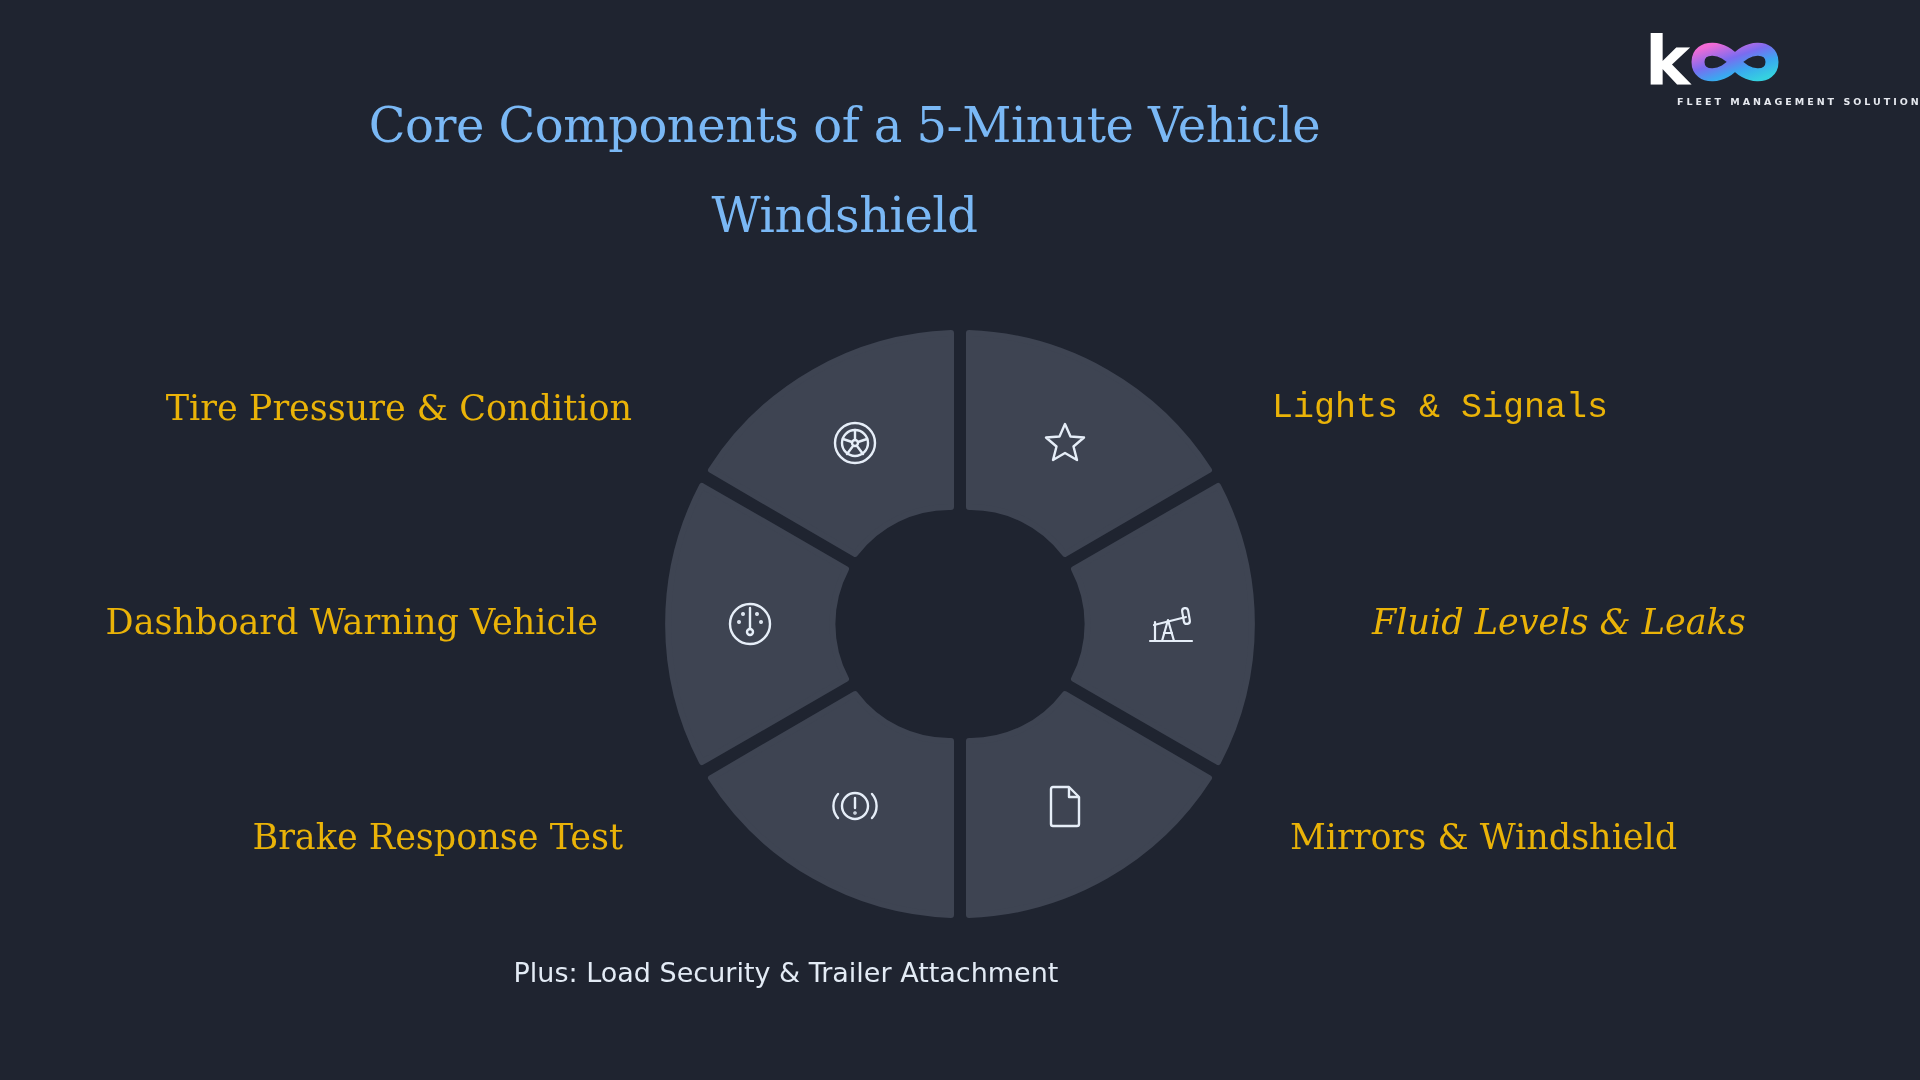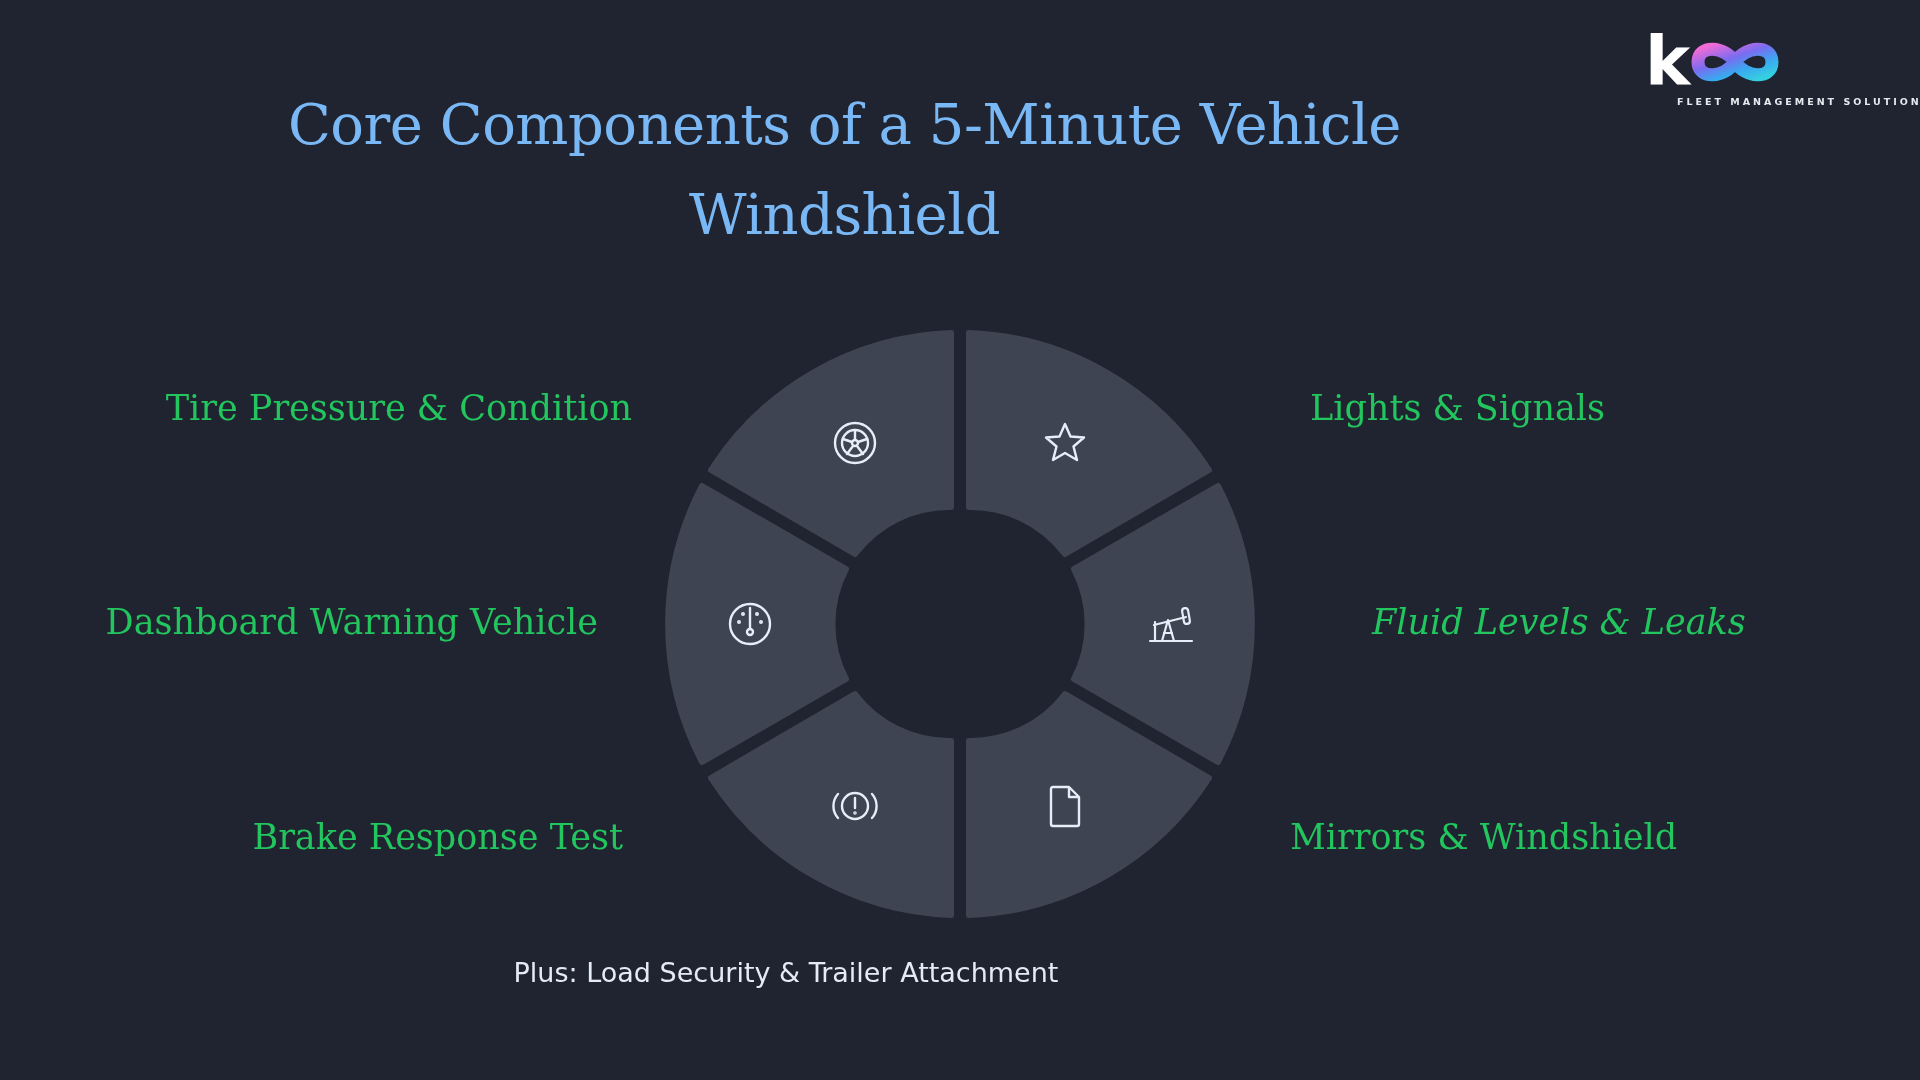--- a/index.html
+++ b/index.html
@@ -6,42 +6,42 @@
   body {
     width: 1920px; height: 1080px; overflow: hidden;
     background: #1f2430;
     position: relative;
     font-family: "DejaVu Serif", "Liberation Serif", serif;
   }
   .title {
     position: absolute; left: 0; top: 80px; width: 1689px;
     text-align: center; color: #7ab8f5;
     font-family: "DejaVu Serif", serif;
-    font-size: 56px; line-height: 90px; font-weight: normal;
+    font-size: 48px; line-height: 90px; font-weight: normal;
     letter-spacing: -0.5px;
   }
   .title span { display: block; }
   .logo {
     position: absolute; left: 1645px; top: 28px; width: 270px; height: 82px;
   }
   .logo-word {
     position: absolute; left: 0; top: 0; height: 68px;
     display: flex; align-items: center;
     color: #ffffff; font-family: "DejaVu Sans", sans-serif; font-weight: bold;
     font-size: 68px; letter-spacing: -2px; line-height: 68px;
   }
   .logo-inf { width: 90px; height: 52px; margin: 0 2px; }
   .logo-tag {
     position: absolute; left: 12px; top: 68px; width: 255px;
     color: #e6e9ef; font-family: "DejaVu Sans", sans-serif; font-weight: bold;
     font-size: 9.5px; letter-spacing: 3px; white-space: nowrap; padding-left: 20px;
   }
   .wheel { position: absolute; left: 0; top: 0; }
   .label {
-    position: absolute; color: #22c55e;
+    position: absolute; color: #eab308;
     font-family: "DejaVu Serif", serif; font-size: 35px; line-height: 44px;
     white-space: nowrap;
   }
   .label.left { text-align: right; }
   .plus {
     position: absolute; left: 0; width: 1572px; top: 955px; text-align: center;
     color: #e3ebf5; font-family: "DejaVu Sans", sans-serif; font-size: 27px;
     line-height: 36px;
   }
   .icon { position: absolute; width: 48px; height: 48px; }
@@ -134,19 +134,19 @@
   </svg>
 </div>
 <div class="icon" style="left:1041px; top:782px;">
   <svg viewBox="0 0 48 48" fill="none" stroke="#e6eef8" stroke-width="2.4" stroke-linejoin="round">
     <path d="M12 5 L28 5 L38 15 L38 42 Q38 44 36 44 L12 44 Q10 44 10 42 L10 7 Q10 5 12 5 Z"></path>
     <path d="M28 5 L28 15 L38 15"></path>
   </svg>
 </div>
 
 <div class="label left" style="right:1288px; top:386px;">Tire Pressure &amp; Condition</div>
-<div class="label" style="left:1310px; top:386px;">Lights &amp; Signals</div>
+<div class="label" style="left:1272px; top:386px;font-family:Liberation Mono, monospace;">Lights &amp; Signals</div>
 <div class="label left" style="right:1322px; top:600px;">Dashboard Warning Vehicle</div>
 <div class="label" style="left:1372px; top:600px;font-style:italic;">Fluid Levels &amp; Leaks</div>
 <div class="label left" style="right:1297px; top:815px;">Brake Response Test</div>
 <div class="label" style="left:1290px; top:815px;">Mirrors &amp; Windshield</div>
 
 <div class="plus">Plus: Load Security &amp; Trailer Attachment</div>
 
 </body></html>

